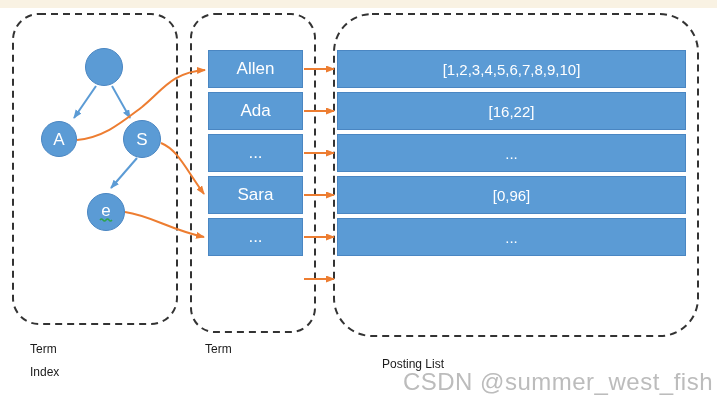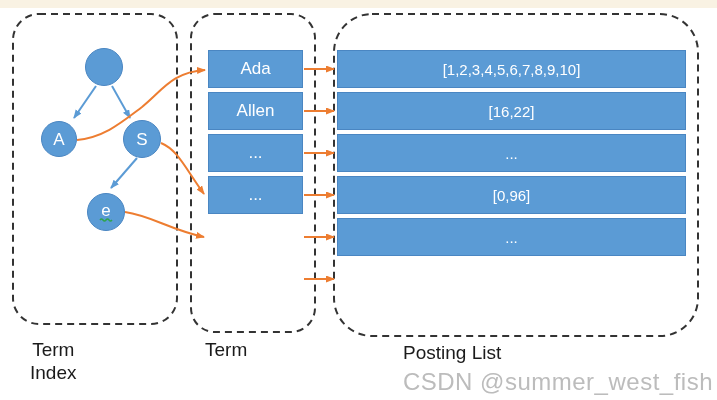--- a/index.html
+++ b/index.html
@@ -30,25 +30,25 @@
   .row{
     background:var(--box-blue);border:1px solid var(--box-border);box-sizing:border-box;
     height:38px;margin-bottom:4px;display:flex;align-items:center;justify-content:center;
     color:#fff;
   }
   .dict-rows{left:208px;top:50px;width:95px;}
   .dict-rows .row{width:95px;font-size:17px;}
   .post-rows{left:337px;top:50px;width:349px;}
   .post-rows .row{width:349px;font-size:15px;}
   .area-label{
-    position:absolute;color:var(--label-dark);font-size:19px;line-height:23px;text-align:center;
+    position:absolute;color:var(--label-dark);font-size:12px;line-height:23px;
   }
   .label-index{left:30px;top:338px;}
   .label-dict{left:205px;top:338px;}
-  .label-posting{left:382px;top:341px;margin-left:21px;}
+  .label-posting{left:382px;top:353px;}
   .watermark{
     position:absolute;right:4px;top:368px;color:var(--watermark);
     font-size:24px;letter-spacing:0.5px;margin-left:9px;
   }
 </style>
 </head>
 <body>
 
 <div class="canvas">
 
@@ -100,23 +100,24 @@
     <span>S</span>
   </div>
   <div class="node" style="left:87px;top:193px;width:38px;height:38px;">
     <span>e</span>
     <svg class="squiggle" width="14" height="4" viewBox="0 0 14 4">
       <path d="M1,2 Q2.5,0 4,2 T7,2 T10,2 T13,2" fill="none" style="stroke:var(--colors-green,#2EA44E)" stroke-width="1.4"></path>
     </svg>
   </div>
 
   <div class="rows dict-rows">
+      <div class="row">Allen</div>
       <div class="row">Ada</div>
-      <div class="row">Allen</div>
       <div class="row">...</div>
+      <div class="row">Sara</div>
       <div class="row">...</div>
     </div>
 
   <div class="rows post-rows">
       <div class="row">[1,2,3,4,5,6,7,8,9,10]</div>
       <div class="row">[16,22]</div>
       <div class="row">...</div>
       <div class="row">[0,96]</div>
       <div class="row">...</div>
     </div>

